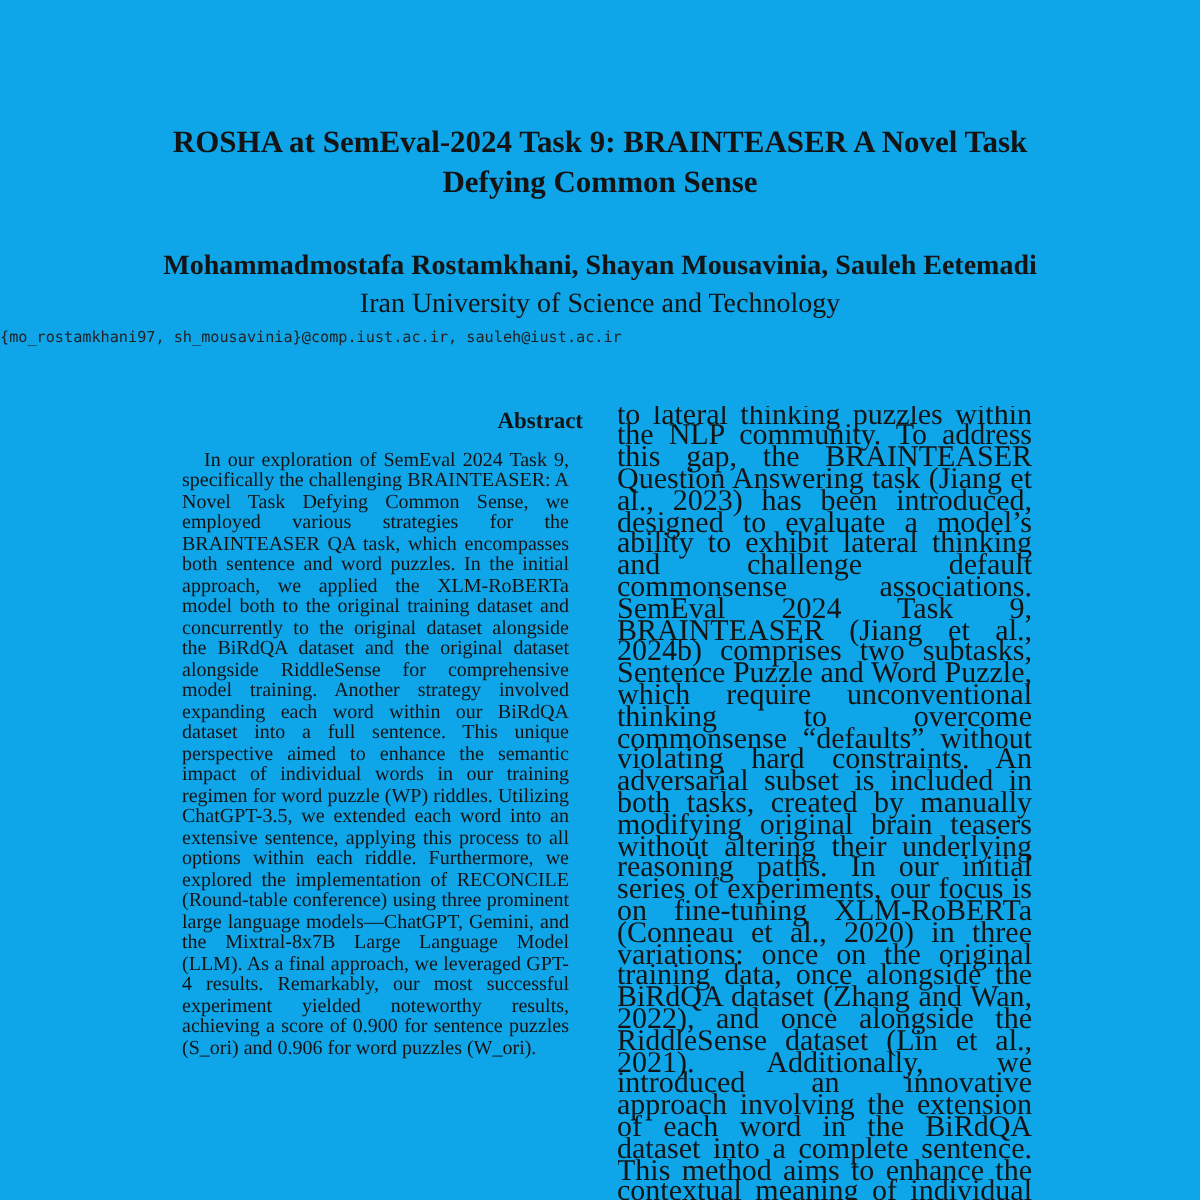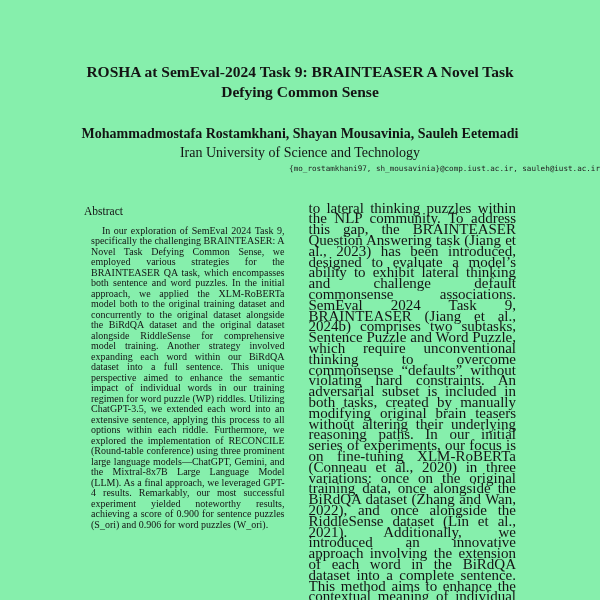--- a/index.html
+++ b/index.html
@@ -4,21 +4,21 @@
 <style>
   html, body {
     margin: 0;
     padding: 0;
     background: #ffffff;
   }
   .page {
     position: relative;
     width: 600px;
     height: 600px;
-    background: #86efac;
+    background: #0ea5e9;
     overflow: hidden;
     font-family: "Liberation Serif", serif;
     color: #141414;
   }
   .paper-title {
     margin: 62px auto 0;
     width: 480px;
     text-align: center;
     font-weight: bold;
     font-size: 15.5px;
@@ -30,39 +30,38 @@
     font-weight: bold;
     font-size: 14px;
   }
   .affiliation-line {
     margin-top: 3px;
     text-align: center;
     font-size: 14px;
   }
   .emails-line {
     margin-top: 3px;
-    text-align: right;
+    text-align: left;
     font-family: "DejaVu Sans Mono", monospace;
     font-size: 7.6px;
     color: #222;
-    padding-left: 16px;
   }
   .columns {
     display: flex;
     gap: 17px;
     margin: 30px 84px 0;
     height: 400px; 
   }
   .col {
     width: 50%;
     overflow: hidden;
   }
   .abstract-heading {
-    text-align: left;
-    font-weight: normal;
+    text-align: right;
+    font-weight: bold;
     font-size: 11.5px;
     margin: 2px 0 9px;
   }
   .abstract-body {
     font-size: 10px;
     line-height: 10.5px;
     text-align: justify;
     padding: 0 7px;
   }
   .abstract-body p {

